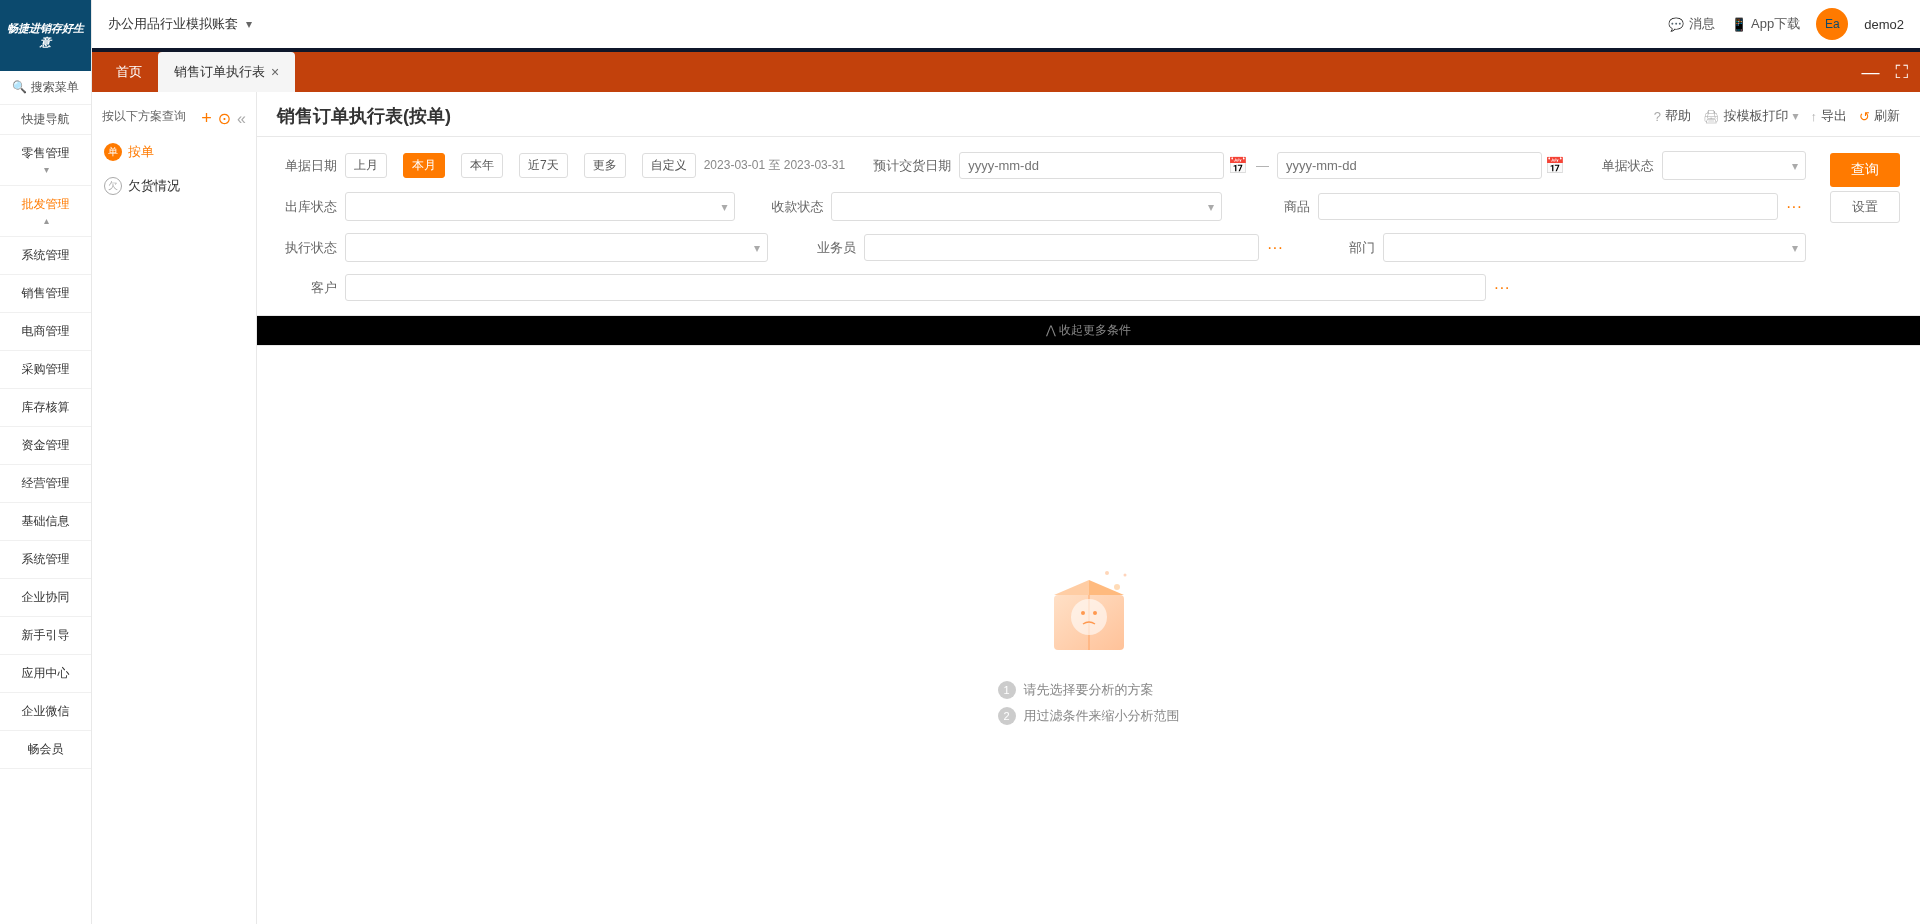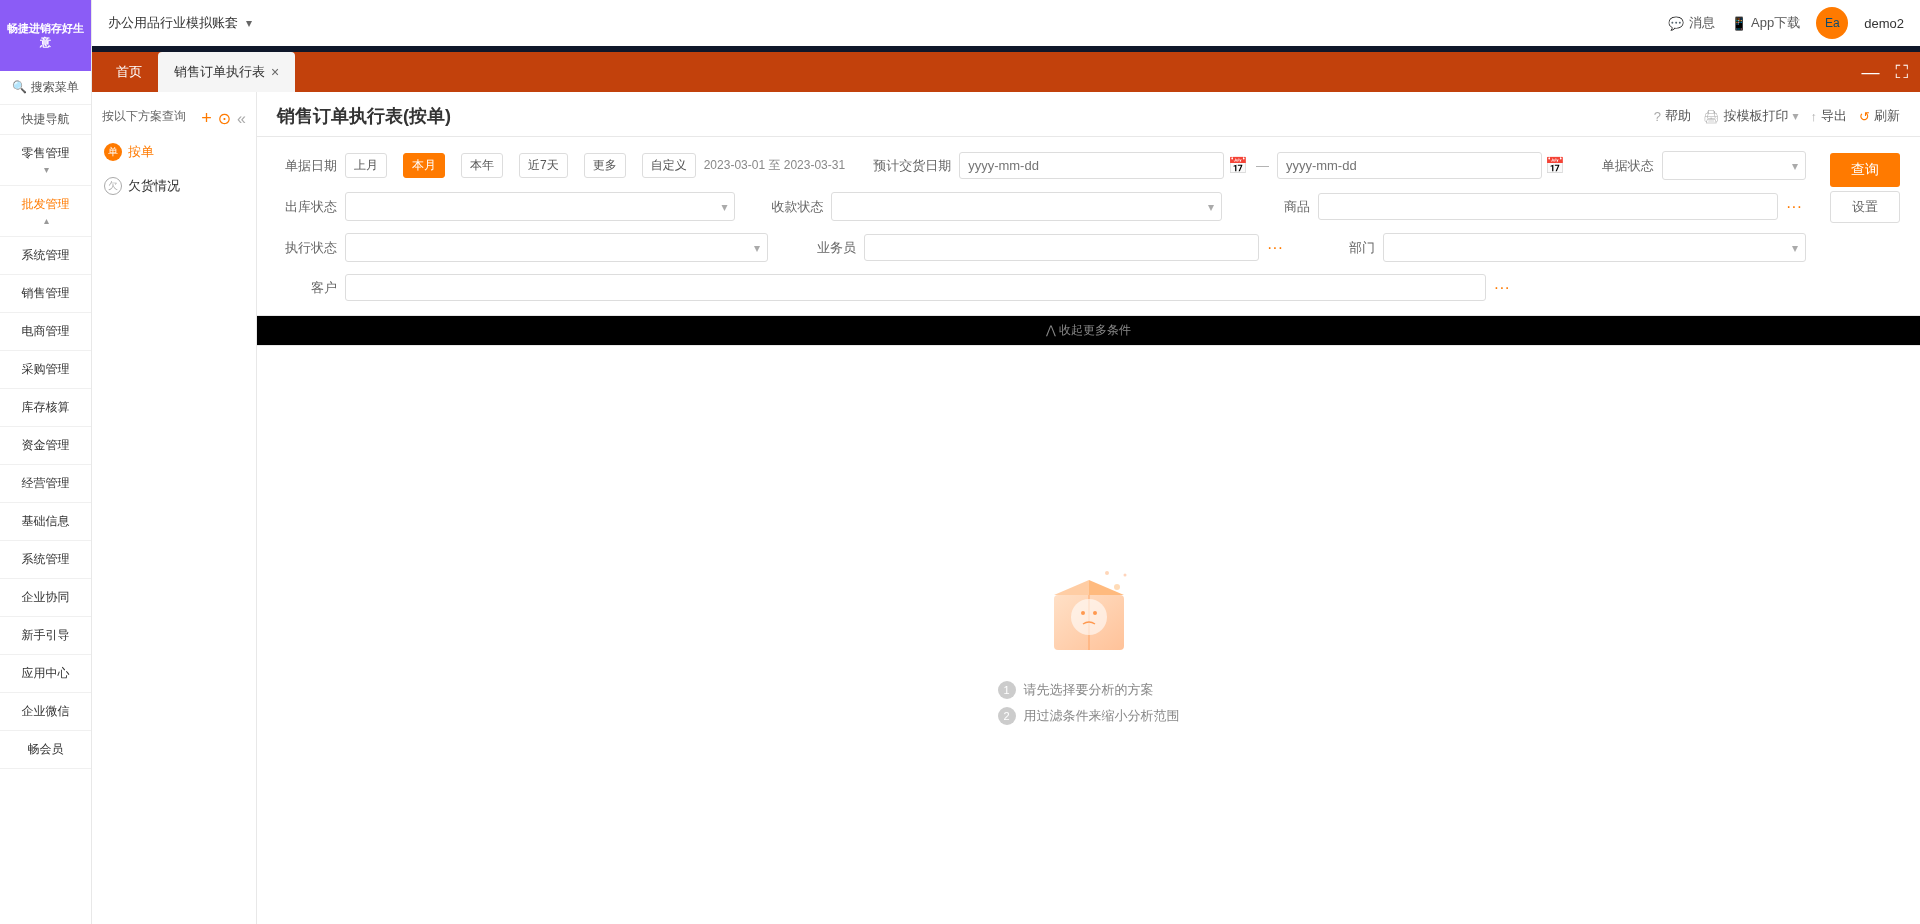--- a/index.html
+++ b/index.html
@@ -10,30 +10,31 @@
       width: 92px;
       min-width: 92px;
       background: #fff;
       display: flex;
       flex-direction: column;
       border-right: 1px solid #e8e8e8;
       height: 924px;
       overflow-y: auto;
     }
     .sidebar-logo {
-      background: #8b5cf6;
+      background: #0c4a6e;
       padding: 21px 4px;
       text-align: center;
       color: white;
       font-size: 12px;
       line-height: 1.3;
       min-height: 52px;
       display: flex;
       align-items: center;
       justify-content: center;
+      font-style: italic;
     }
     .sidebar-logo-text { font-weight: bold; font-size: 11px; }
     .sidebar-search {
       padding: 8px 6px;
       font-size: 12px;
       color: #555;
       text-align: center;
       cursor: pointer;
       border-bottom: 1px solid #f0f0f0;
     }
@@ -70,21 +71,21 @@
       display: flex;
       flex-direction: column;
       height: 924px;
       overflow: hidden;
     }
 
     
     .top-bar {
       height: 52px;
       background: #fff;
-      border-bottom: 6px solid #0f172a;
+      border-bottom: 4px solid #0f172a;
       display: flex;
       align-items: center;
       padding: 0 16px;
       justify-content: space-between;
     }
     .top-bar-left {
       display: flex;
       align-items: center;
       gap: 8px;
       font-size: 13px;

